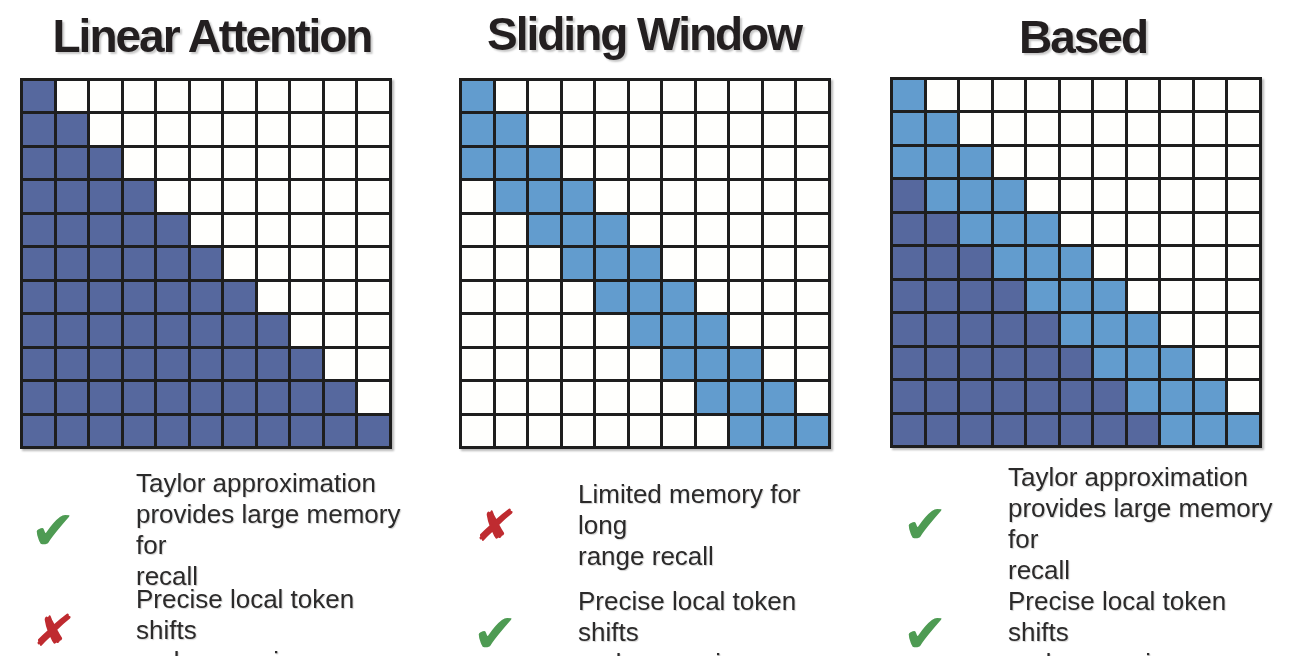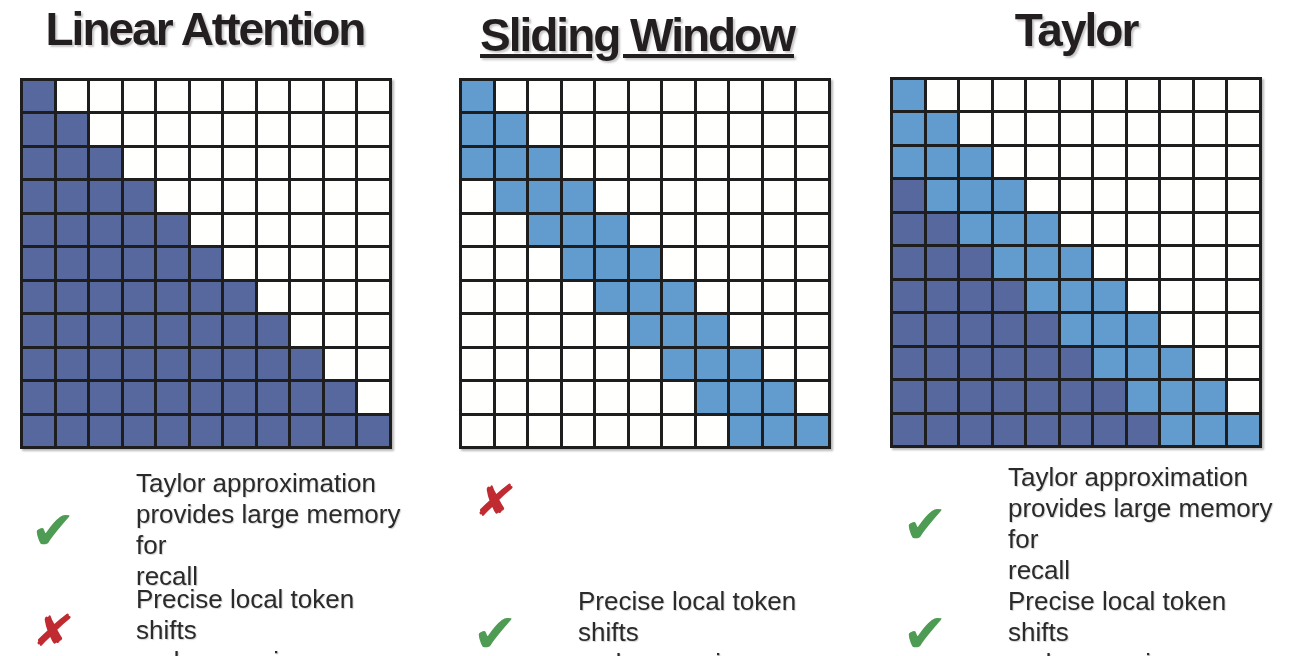--- a/index.html
+++ b/index.html
@@ -11,32 +11,32 @@
     position: relative;
     width: 1293px;
     height: 656px;
     background: var(--background, #ffffff);
     overflow: hidden;
   }
 
   
   .title {
     position: absolute;
-    margin: 0;
+    margin: 7px;
     text-align: center;
     font-weight: 800;
     font-size: 46px;
     line-height: 1.0;
     letter-spacing: -2px;
     color: var(--title_color, #231f20);
     text-shadow: 2px 2px 2px rgba(0,0,0,0.22);
     white-space: nowrap;
   }
   .t0 { left: 18px;  top: 6px;  width: 374px; }
-  .t1 { left: 452px; top: 12px;  width: 370px; text-decoration: underline; }
+  .t1 { left: 452px; top: 4px;  width: 370px; }
   .t2 { left: 890px; top: 7px;  width: 372px; }
 
   
   .grid {
     position: absolute;
     display: grid;
     grid-template-columns: repeat(11, 1fr);
     grid-template-rows: repeat(11, 1fr);
     gap: 3px;
     background: var(--grid_line, #1e1e1e);
@@ -84,21 +84,21 @@
   .b2a { left: 894px; top: 462px; width: 392px; }
   .b2b { left: 894px; top: 586px; width: 392px; }
 </style>
 </head>
 <body>
 
 <div class="stage">
 
   <h1 class="title t0">Linear Attention</h1>
   <h1 class="title t1">Sliding Window</h1>
-  <h1 class="title t2">Taylor</h1>
+  <h1 class="title t2">Based</h1>
 
   <div class="grid g0">
       <div class="cell d"></div>
       <div class="cell"></div>
       <div class="cell"></div>
       <div class="cell"></div>
       <div class="cell"></div>
       <div class="cell"></div>
       <div class="cell"></div>
       <div class="cell"></div>
@@ -470,20 +470,22 @@
 recall</span>
   </div>
   <div class="bullet b0b">
     <span class="mark cross">✘</span>
     <span class="btext">Precise local token shifts
 and comparison</span>
   </div>
 
   <div class="bullet b1a">
     <span class="mark cross">✘</span>
+    <span class="btext">Limited memory for long
+range recall</span>
   </div>
   <div class="bullet b1b">
     <span class="mark check">✔</span>
     <span class="btext">Precise local token shifts
 and comparison</span>
   </div>
 
   <div class="bullet b2a">
     <span class="mark check">✔</span>
     <span class="btext">Taylor approximation

